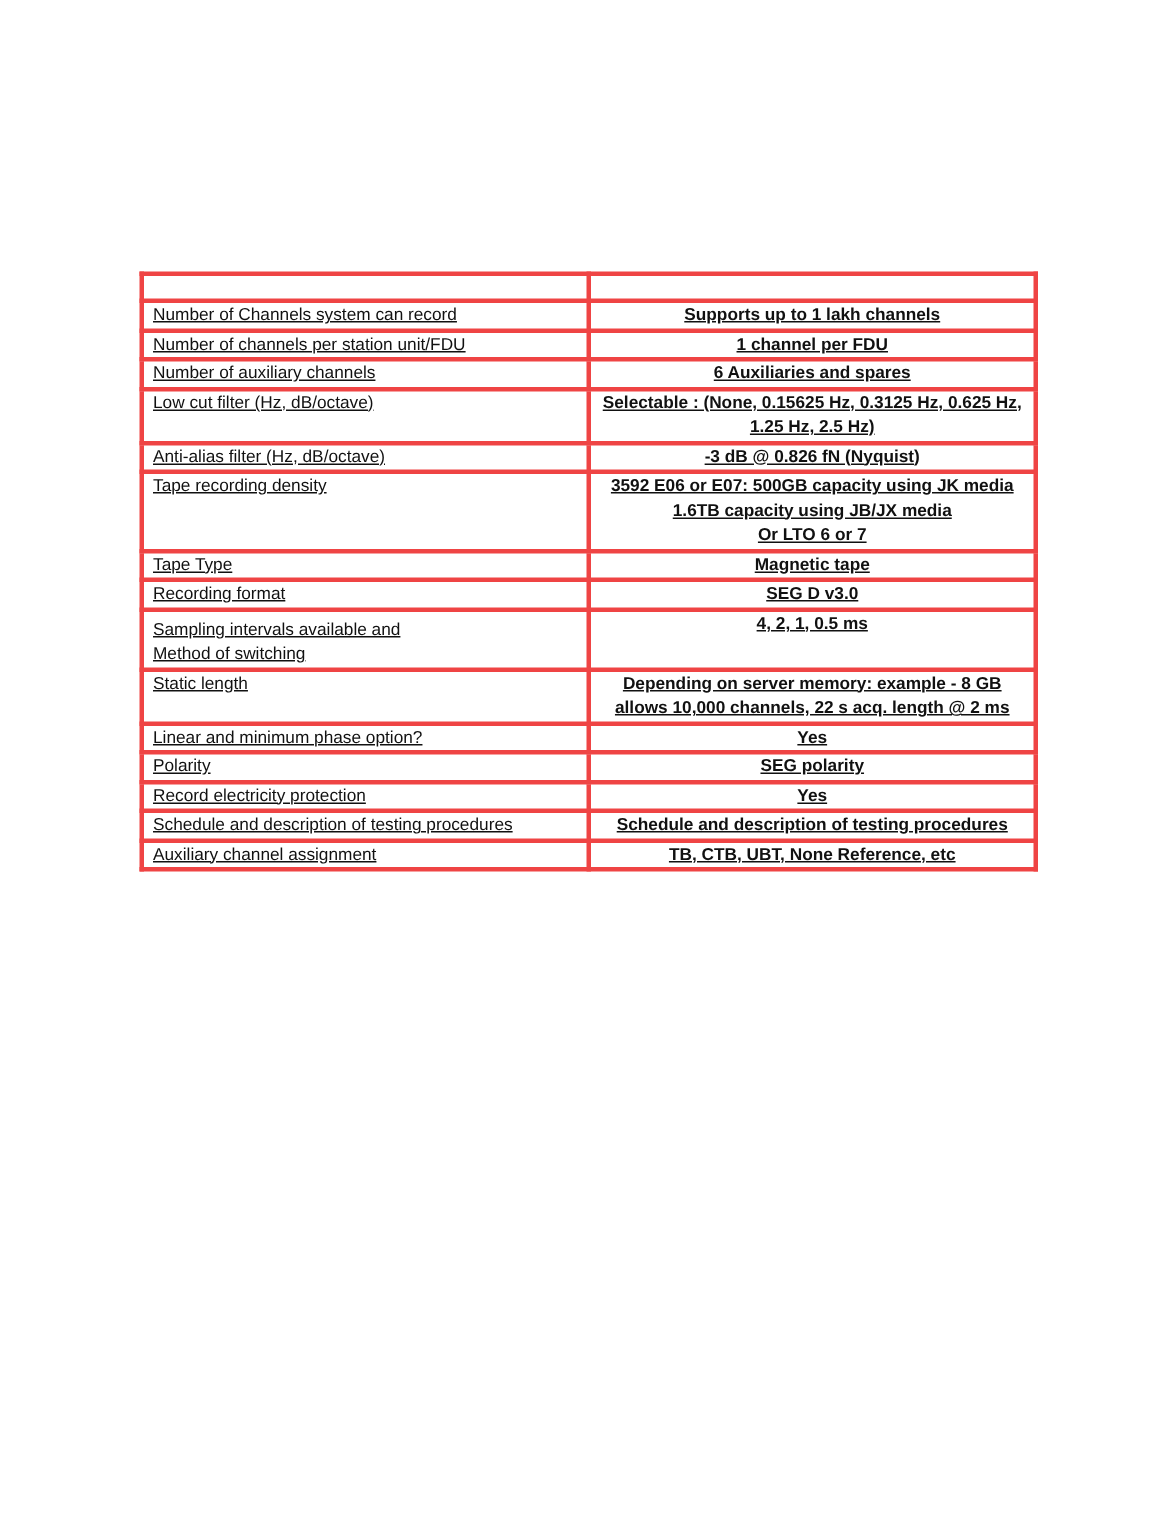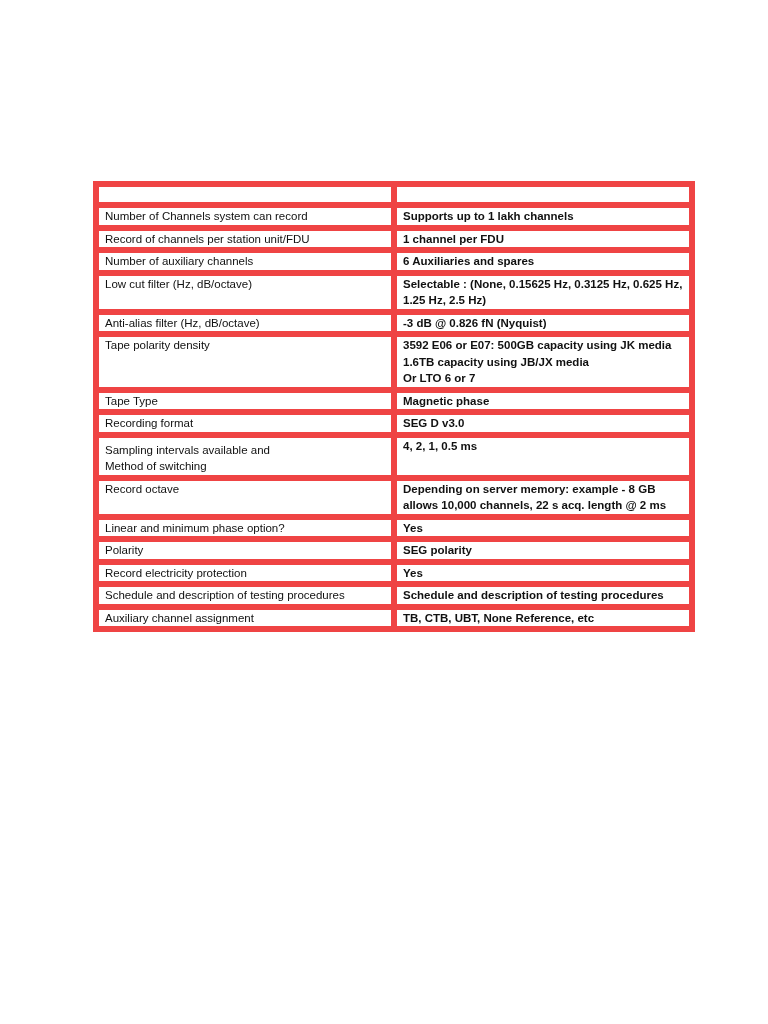--- a/index.html
+++ b/index.html
@@ -9,30 +9,31 @@
     left: 93px;
     top: 181px;
     width: 596px;
     border-collapse: collapse;
     table-layout: fixed;
     font-family: "Liberation Sans", sans-serif;
     font-size: 11.5px;
     color: #111;
   }
   .spec-table td {
-    border: 6px solid #ef4444;
+    border: 3px solid #ef4444;
     padding: 0 6px;
     vertical-align: top;
     line-height: 16.5px;
     white-space: pre-line;
     overflow: hidden;
+    text-decoration: underline;
   }
   .spec-table col.c1 { width: 298px; }
   .spec-table col.c2 { width: 298px; }
-  .val { font-weight: bold; }
+  .val { font-weight: bold; text-align: center; }
   .blank td { height: 15px; }
   .vmid td.param { vertical-align: bottom; }
 </style>
 </head>
 <body>
 
 <table class="spec-table">
   <colgroup>
       <col class="c1">
       <col class="c2">
@@ -40,57 +41,57 @@
   <tbody>
     <tr class="blank">
       <td></td>
       <td></td>
     </tr>
     <tr>
       <td class="param">Number of Channels system can record</td>
       <td class="val">Supports up to 1 lakh channels</td>
     </tr>
     <tr>
-      <td class="param">Record of channels per station unit/FDU</td>
+      <td class="param">Number of channels per station unit/FDU</td>
       <td class="val">1 channel per FDU</td>
     </tr>
     <tr>
       <td class="param">Number of auxiliary channels</td>
       <td class="val">6 Auxiliaries and spares</td>
     </tr>
     <tr>
       <td class="param">Low cut filter (Hz, dB/octave)</td>
       <td class="val">Selectable : (None, 0.15625 Hz, 0.3125 Hz, 0.625 Hz,
 1.25 Hz, 2.5 Hz)</td>
     </tr>
     <tr>
       <td class="param">Anti-alias filter (Hz, dB/octave)</td>
       <td class="val">-3 dB @ 0.826 fN (Nyquist)</td>
     </tr>
     <tr>
-      <td class="param">Tape polarity density</td>
+      <td class="param">Tape recording density</td>
       <td class="val">3592 E06 or E07: 500GB capacity using JK media
 1.6TB capacity using JB/JX media
 Or LTO 6 or 7</td>
     </tr>
     <tr>
       <td class="param">Tape Type</td>
-      <td class="val">Magnetic phase</td>
+      <td class="val">Magnetic tape</td>
     </tr>
     <tr>
       <td class="param">Recording format</td>
       <td class="val">SEG D v3.0</td>
     </tr>
     <tr class="vmid">
       <td class="param" style="height:37px;margin-left:24px;">Sampling intervals available and
 Method of switching</td>
       <td class="val">4, 2, 1, 0.5 ms</td>
     </tr>
     <tr>
-      <td class="param">Record octave</td>
+      <td class="param">Static length</td>
       <td class="val">Depending on server memory: example - 8 GB
 allows 10,000 channels, 22 s acq. length @ 2 ms</td>
     </tr>
     <tr>
       <td class="param">Linear and minimum phase option?</td>
       <td class="val">Yes</td>
     </tr>
     <tr>
       <td class="param">Polarity</td>
       <td class="val">SEG polarity</td>

